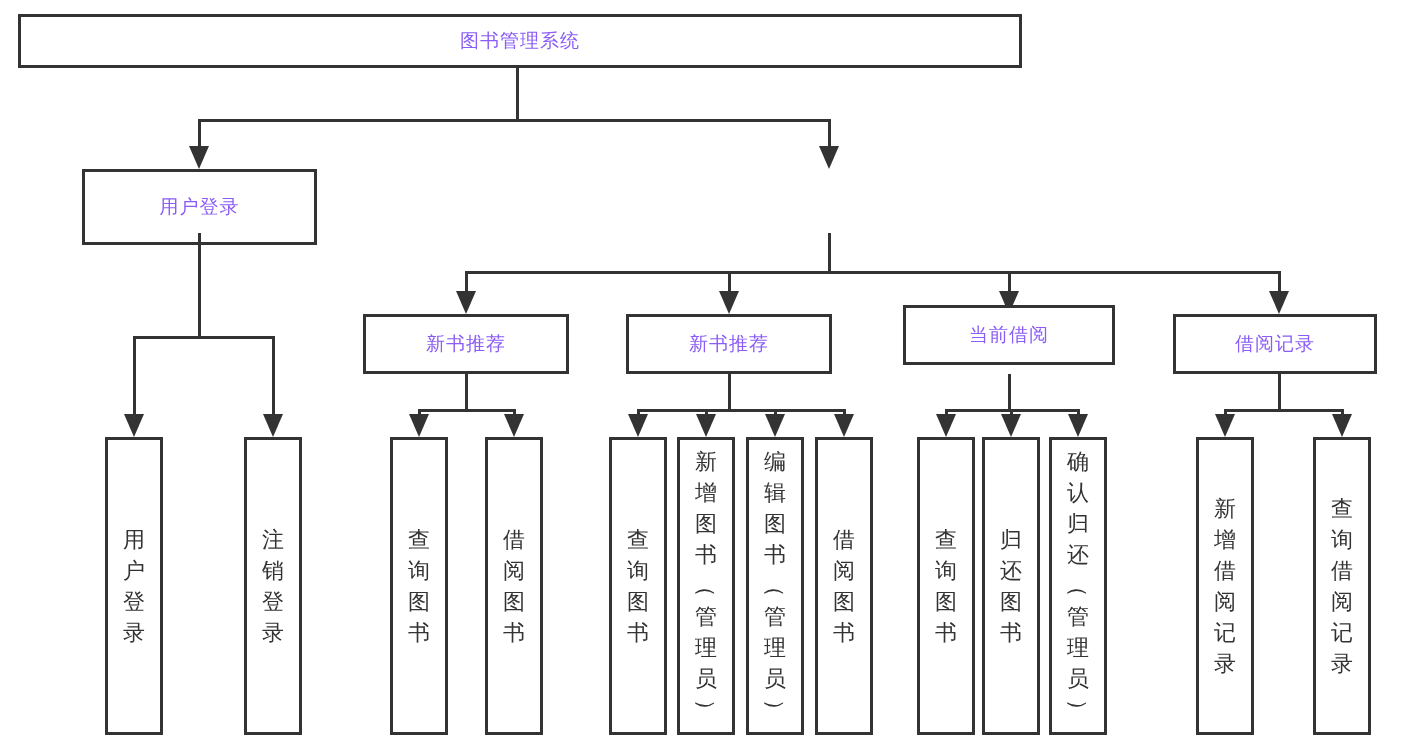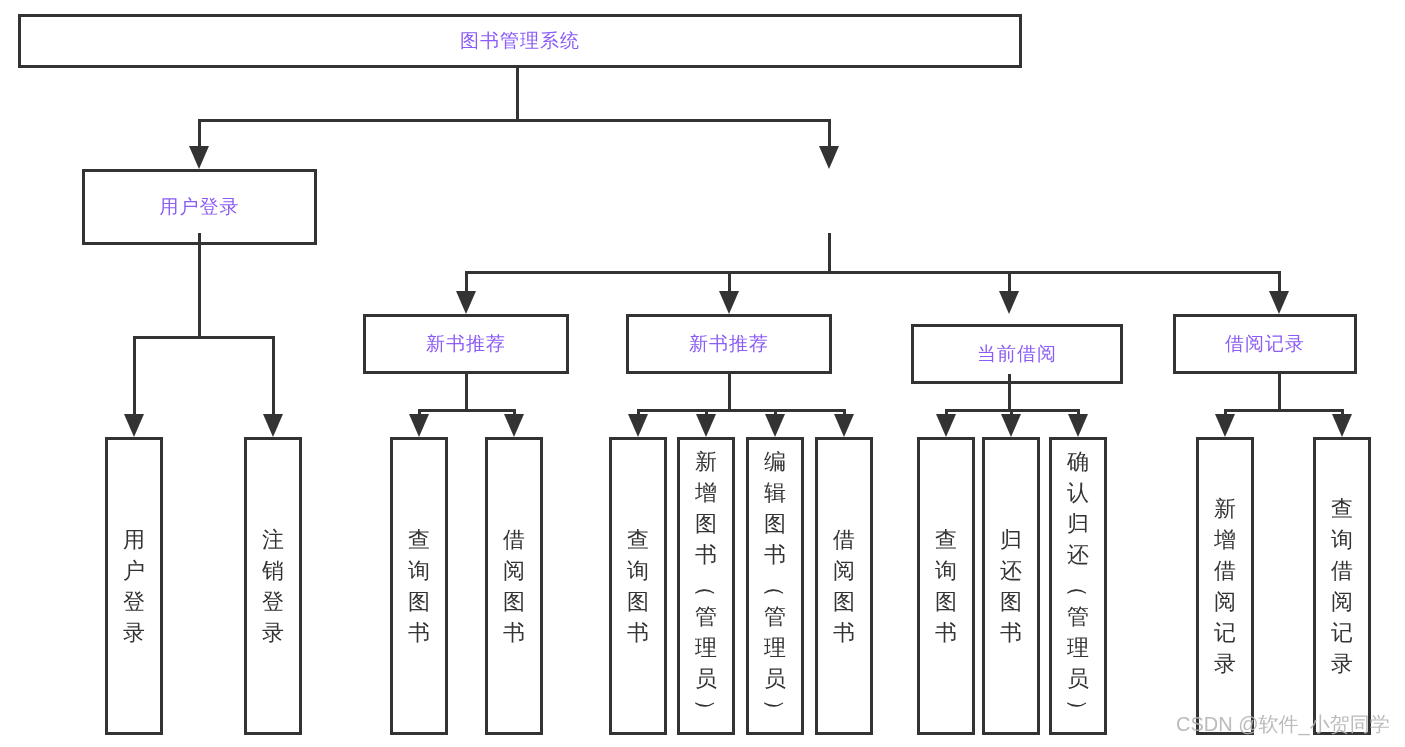--- a/index.html
+++ b/index.html
@@ -101,24 +101,24 @@
   <div class="arrow" style="left:719px; top:291px;"></div>
   <div class="arrow" style="left:999px; top:291px;"></div>
   <div class="arrow" style="left:1269px; top:291px;"></div>
 
   <div class="box" style="left:363px; top:314px; width:206px; height:60px;">
     <span class="hlabel">新书推荐</span>
   </div>
   <div class="box" style="left:626px; top:314px; width:206px; height:60px;">
     <span class="hlabel">新书推荐</span>
   </div>
-  <div class="box" style="left:903px; top:324px; width:212px; height:60px;margin-left:8px;">
+  <div class="box" style="left:903px; top:305px; width:212px; height:60px;">
     <span class="hlabel">当前借阅</span>
   </div>
-  <div class="box" style="left:1173px; top:314px; width:184px; height:60px;">
+  <div class="box" style="left:1173px; top:314px; width:204px; height:60px;">
     <span class="hlabel">借阅记录</span>
   </div>
 
   <div class="vline" style="left:465px; top:374px; height:37px;"></div>
   <div class="hline" style="left:418px; top:409px; width:98px;"></div>
   <div class="vline" style="left:418px; top:409px; height:9px;"></div>
   <div class="vline" style="left:513px; top:409px; height:9px;"></div>
   <div class="arrow" style="left:409px; top:414px;"></div>
   <div class="arrow" style="left:504px; top:414px;"></div>
 
@@ -244,15 +244,14 @@
     </div>
   <div class="box leaf" style="left:1313px; top:437px; width:58px; height:298px;">
       <span>查</span>
       <span>询</span>
       <span>借</span>
       <span>阅</span>
       <span>记</span>
       <span>录</span>
     </div>
 
-  <div class="watermark">CSDN @软件_小贺同学</div>
 
 </div>
 
 </body></html>

